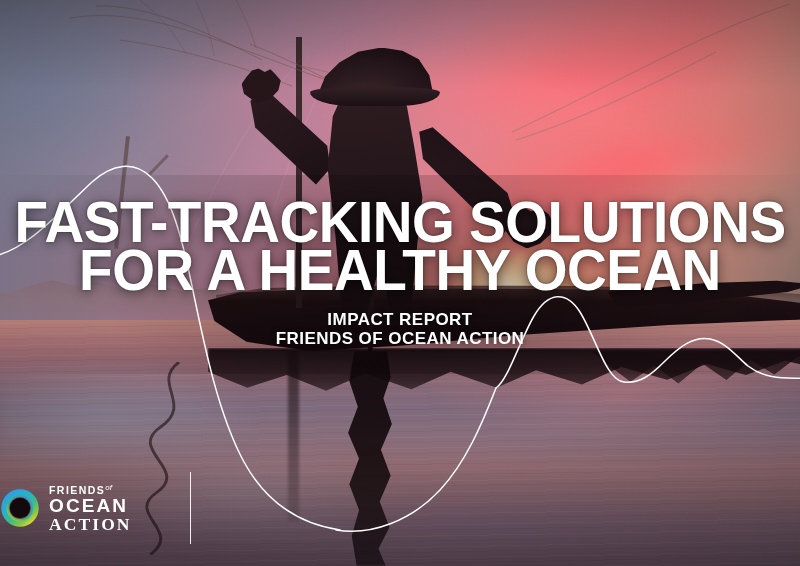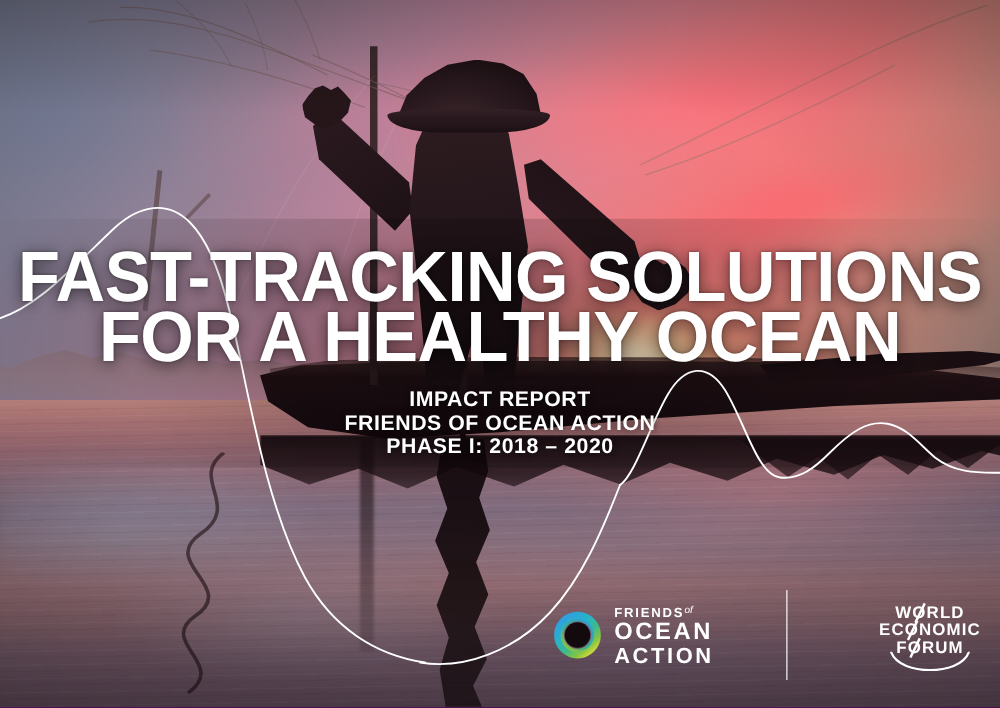--- a/index.html
+++ b/index.html
@@ -319,21 +319,21 @@
     white-space: nowrap;
   }
 
   
   .logo-bar {
     position: absolute;
     left: 0; bottom: 20px; width: 100%;
     height: 76px;
     display: flex;
     align-items: center;
-    justify-content: flex-end;
+    justify-content: flex-start;
     gap: 0;
     z-index: 7;
   }
   .foa-logo {
     display: flex;
     align-items: center;
     gap: 9px;
     margin-right: 58px;
   }
   .foa-ring { width: 40px; height: 40px; flex: 0 0 40px; }
@@ -345,21 +345,21 @@
   .foa-sup {
     font-size: 8px; font-style: italic; font-weight: normal;
     letter-spacing: 0; vertical-align: .45em;
   }
   .foa-l2 {
     color: #fff; font-size: 19px; font-weight: bold;
     letter-spacing: 2.1px; line-height: 19px; white-space: nowrap;
   }
   .foa-l3 {
     color: #fff; font-size: 17.5px; font-weight: bold;
-    letter-spacing: 2.1px; line-height: 19px; white-space: nowrap;
+    letter-spacing: 2.1px; line-height: 19px; white-space: nowrap; font-family: Liberation Serif, serif;
   }
   .logo-divider {
     width: 1px; height: 72px;
     background: rgba(255,255,255,.92);
     flex: 0 0 1px;
   }
   .wef-logo {
     margin-left: 58px;
     width: 112px;
     text-align: center;
@@ -470,21 +470,20 @@
   </svg>
 
   <div class="title-block">
     <div class="title-line l1">FAST-TRACKING SOLUTIONS</div>
     <div class="title-line l2">FOR A HEALTHY OCEAN</div>
   </div>
 
   <div class="subtitle-block">
     <div class="sub-line">IMPACT REPORT</div>
     <div class="sub-line">FRIENDS OF OCEAN ACTION</div>
-    <div class="sub-line">PHASE I: 2018 – 2020</div>
   </div>
 
   <div class="logo-bar">
 
     <div class="foa-logo">
       <svg class="foa-ring" viewBox="0 0 40 40">
         <defs>
           <linearGradient id="ringGrad" x1="12%" y1="6%" x2="86%" y2="96%">
             <stop offset="0%" stop-color="#2f9fe0"></stop>
             <stop offset="34%" stop-color="#27b3c9"></stop>
@@ -504,24 +503,16 @@
       </svg>
       <div class="foa-words">
         <div class="foa-l1"><span>FRIENDS</span><span class="foa-sup">of</span></div>
         <div class="foa-l2">OCEAN</div>
         <div class="foa-l3">ACTION</div>
       </div>
     </div>
 
     <div class="logo-divider"></div>
 
-    <div class="wef-logo">
-      <div class="wef-l wef-l1"><span>W</span><span class="slash-o">O</span><span>RLD</span></div>
-      <div class="wef-l wef-l2"><span>EC</span><span class="slash-o">O</span><span>NOMIC</span></div>
-      <div class="wef-l wef-l3"><span>F</span><span class="slash-o">O</span><span>RUM</span></div>
-      <svg class="wef-arc" width="66" height="16" viewBox="0 0 66 16">
-        <path d="M2,1 C6,11 20,15 33,15 C46,15 60,11 64,1" fill="none" stroke="#fff" stroke-width="1.7" stroke-linecap="round"></path>
-      </svg>
-    </div>
 
   </div>
 
 </div>
 
 </body></html>

